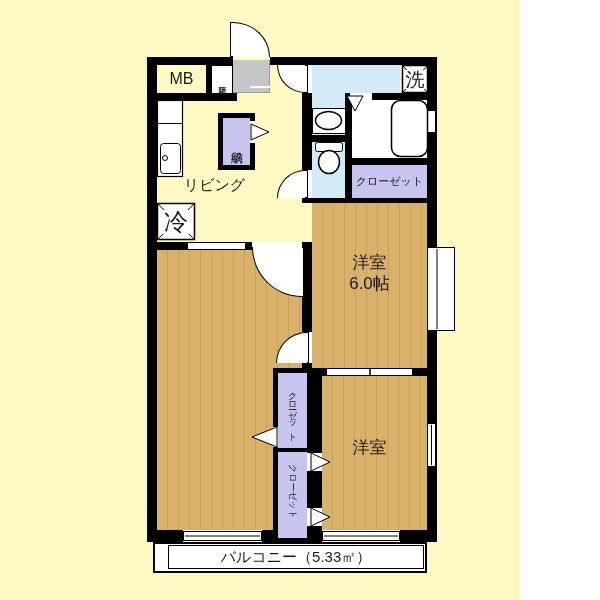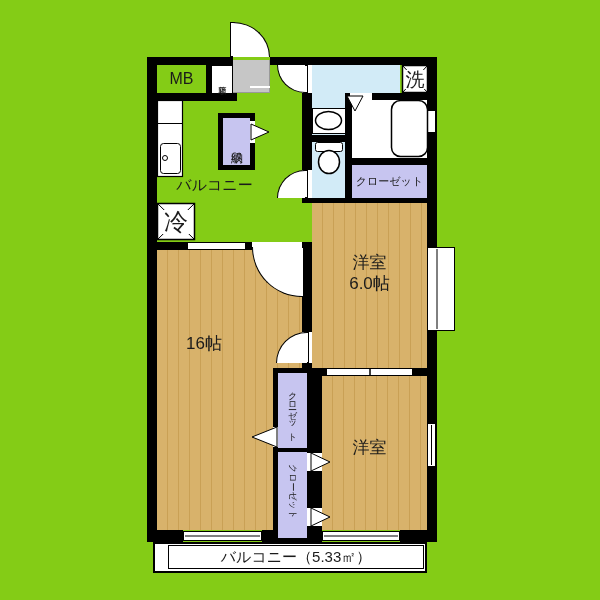--- a/index.html
+++ b/index.html
@@ -1,16 +1,16 @@
 <!DOCTYPE html>
 <html style="--wall: #000000; --wood: #d8b26b; --grain: #c9a055; --wet: #d2ebf7; --closet: #c7c5f0; --genkan: #c6c6c6;"><head>
 <meta charset="utf-8">
 <style>
   html,body{margin:0;padding:0;background:#fff}
-  #canvas{position:relative;width:600px;height:600px;background:#84cc16;overflow:hidden;
+  #canvas{position:relative;width:520px;height:600px;background:#fef9c3;overflow:hidden;
           font-family:'Liberation Sans','DejaVu Sans',sans-serif}
   .abs{position:absolute}
   .wall{position:absolute;background:var(--wall,#000)}
   .floor{position:absolute}
   .wood{background:repeating-linear-gradient(90deg,var(--wood,#d8b26b) 0px,var(--wood,#d8b26b) 10px,var(--grain,#c9a055) 10px,var(--grain,#c9a055) 11px)}
   .wet{background:var(--wet,#d2ebf7)}
   .closet{background:var(--closet,#c7c5f0)}
   .open{position:absolute;background:#fff}
   .band{position:absolute;background:#fff;border-top:1px solid #000;border-bottom:1px solid #000;box-sizing:border-box}
   .win{position:absolute;background:#fff;border:1px solid #000;box-sizing:border-box}
@@ -161,31 +161,30 @@
   <div class="lbl z7" style="left:157px;top:65px;width:49px;height:28px;line-height:28px;font-size:16px">MB</div>
   <div class="lbl vflex z7" style="left:212px;top:66px;width:20px;height:27px">
       <span class="vtext" style="font-size:8px;line-height:9px">下駄箱</span>
     </div>
   <div class="lbl vflex z7" style="left:402px;top:65px;width:26px;height:28px">
       <span class="halo" style="font-size:19px">洗</span>
     </div>
   <div class="lbl vflex z7" style="left:223px;top:118px;width:27px;height:47px">
       <span class="vtext" style="font-size:12px;line-height:13px">収納</span>
     </div>
-  <div class="lbl z7" style="left:167px;top:177px;width:95px;height:16px;line-height:16px;font-size:15px">バルコニー</div>
+  <div class="lbl z7" style="left:167px;top:177px;width:95px;height:16px;line-height:16px;font-size:15px">リビング</div>
   <div class="lbl vflex z7" style="left:157px;top:203px;width:38px;height:37px">
       <span class="halo" style="font-size:24px">冷</span>
     </div>
   <div class="lbl z7" style="left:352px;top:166px;width:75px;height:31px;line-height:31px;font-size:11px">クローゼット</div>
   <div class="lbl z7" style="left:322px;top:252px;width:95px;font-size:17px;line-height:21px">
     <span style="display:block">洋室</span>
     <span style="display:block">6.0帖</span>
   </div>
   <div class="lbl z7" style="left:158px;top:333px;width:92px;font-size:17px;line-height:21px">
-    <span style="display:block">16帖</span>
   </div>
   <div class="lbl vflex z7" style="left:278px;top:373px;width:29px;height:75px">
       <span class="vtext" style="font-size:9px;line-height:10px">クローゼット</span>
     </div>
   <div class="lbl vflex z7" style="left:278px;top:452px;width:29px;height:78px">
       <span style="transform:rotate(90deg);font-size:9px;white-space:nowrap">クローゼット</span>
     </div>
   <div class="lbl z7" style="left:322px;top:437px;width:95px;font-size:17px;line-height:21px">
     <span style="display:block">洋室</span>
   </div>

